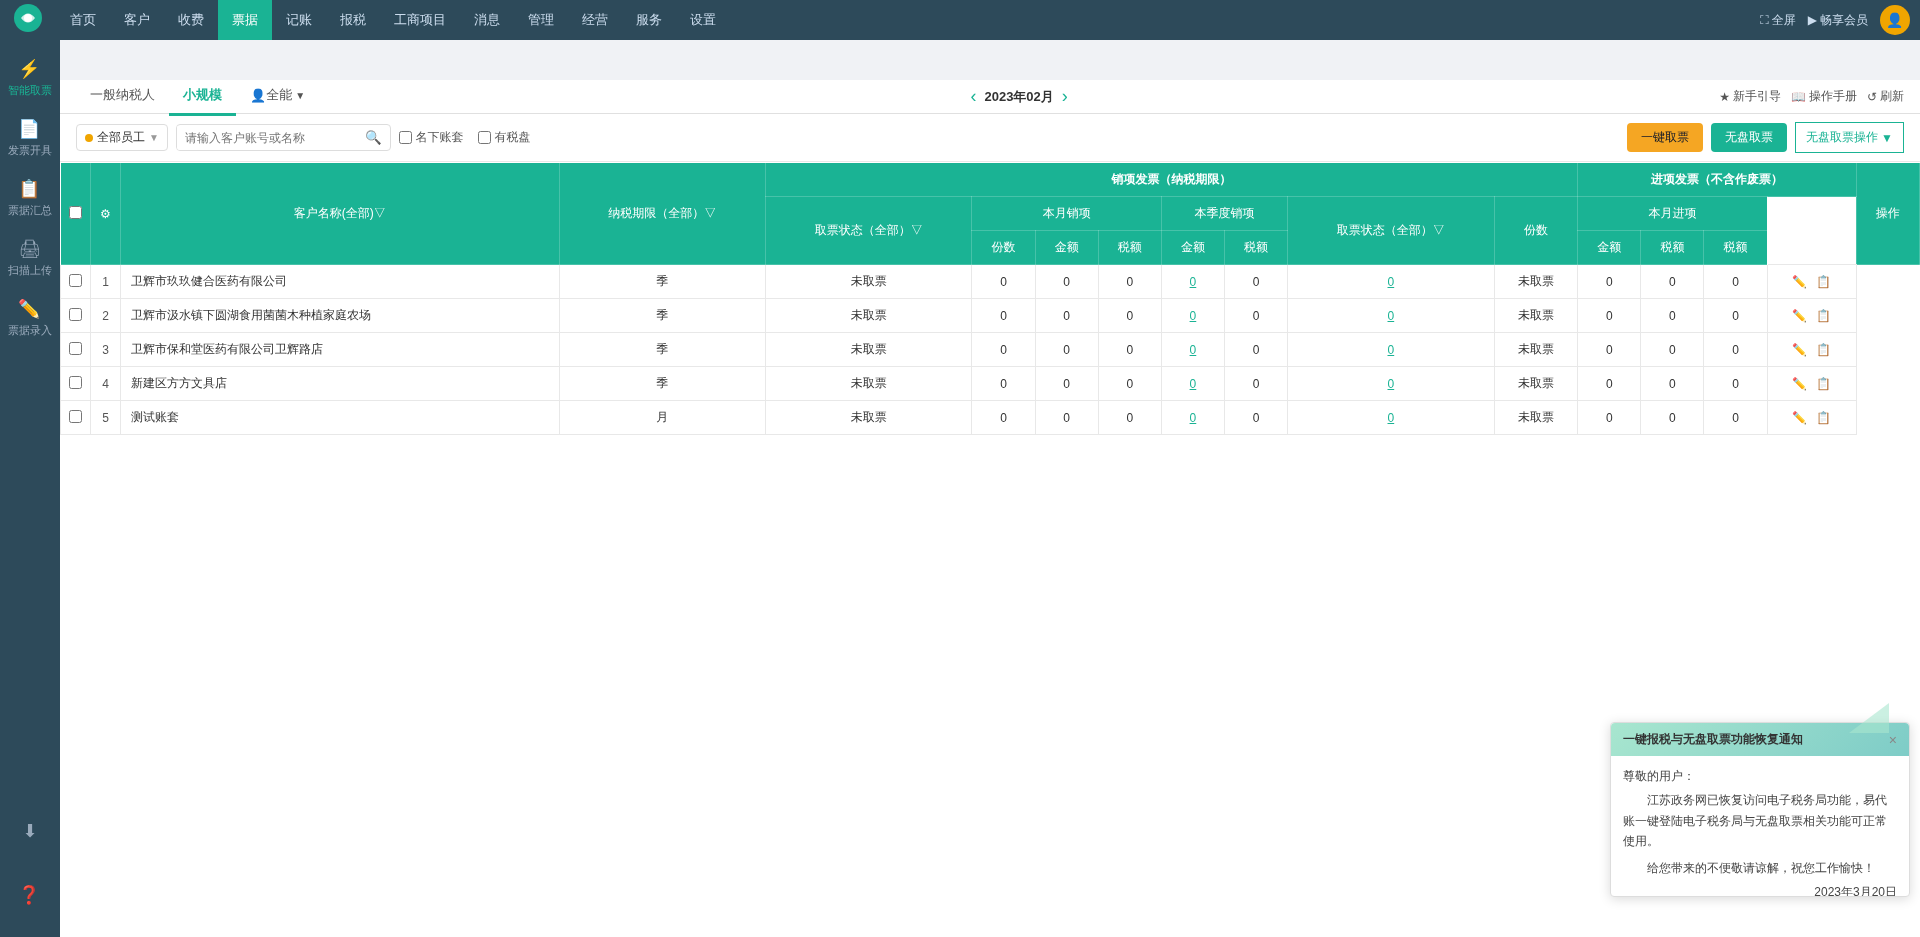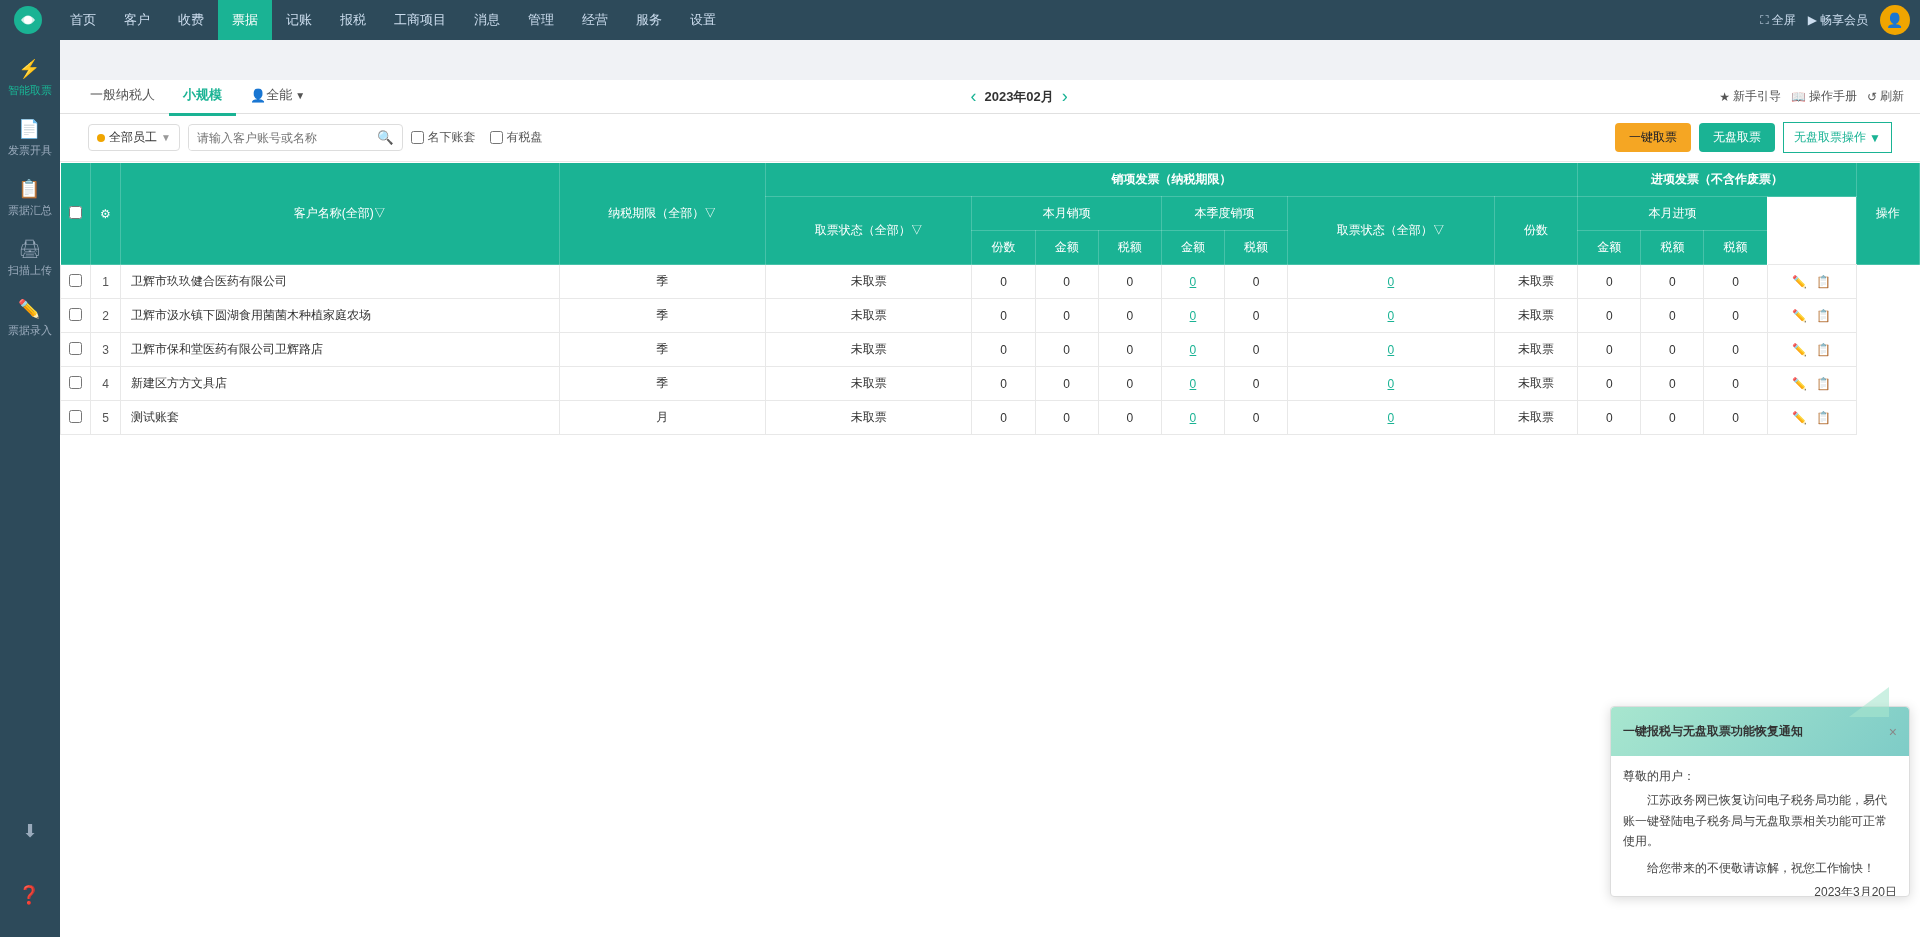--- a/index.html
+++ b/index.html
@@ -3,21 +3,20 @@
   <meta charset="utf-8">
   <style>
     * { box-sizing: border-box; margin: 0; padding: 0; }
     body { font-family: 'Microsoft YaHei', Arial, sans-serif; font-size: 12px; background: #f0f2f5; color: #333; overflow: hidden; }
 
     
     .top-nav {
       background: #2d4a5a;
       height: 40px;
       display: flex;
-      align-items: center;
       padding: 0 10px;
       color: #fff;
       position: relative;
       z-index: 100;
     }
     .top-nav .logo {
       width: 36px;
       height: 36px;
       margin-right: 10px;
       display: flex;
@@ -97,21 +96,21 @@
       margin-top: 40px;
       padding: 0;
       height: calc(100vh - 40px);
       overflow: hidden;
       background: #f0f2f5;
     }
 
     
     .toolbar {
       background: #fff;
-      padding: 8px 28px;
+      padding: 8px 16px;
       display: flex;
       align-items: center;
       gap: 12px;
       border-bottom: 1px solid #e8e8e8;
     }
     .toolbar-left { display: flex; align-items: center; gap: 8px; flex: 1; }
     .toolbar-right { display: flex; align-items: center; gap: 8px; }
 
     .employee-select {
       display: flex;
@@ -224,21 +223,21 @@
       bottom: 40px;
       width: 300px;
       background: #fff;
       border: 1px solid #ddd;
       border-radius: 4px;
       box-shadow: 0 2px 12px rgba(0,0,0,0.15);
       z-index: 200;
     }
     .notification-header {
       background: linear-gradient(135deg, #a8e6cf, #7eccc7);
-      padding: 16px 12px;
+      padding: 8px 12px;
       display: flex;
       justify-content: space-between;
       align-items: center;
       border-radius: 4px 4px 0 0;
       font-size: 12px;
       color: #333;
       font-weight: bold;
     }
     .notification-body {
       padding: 10px 12px;

